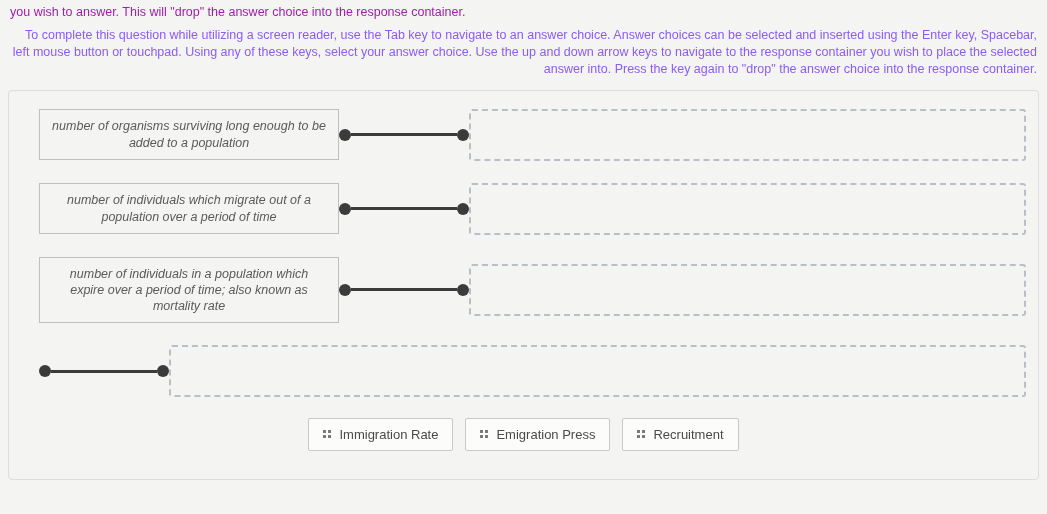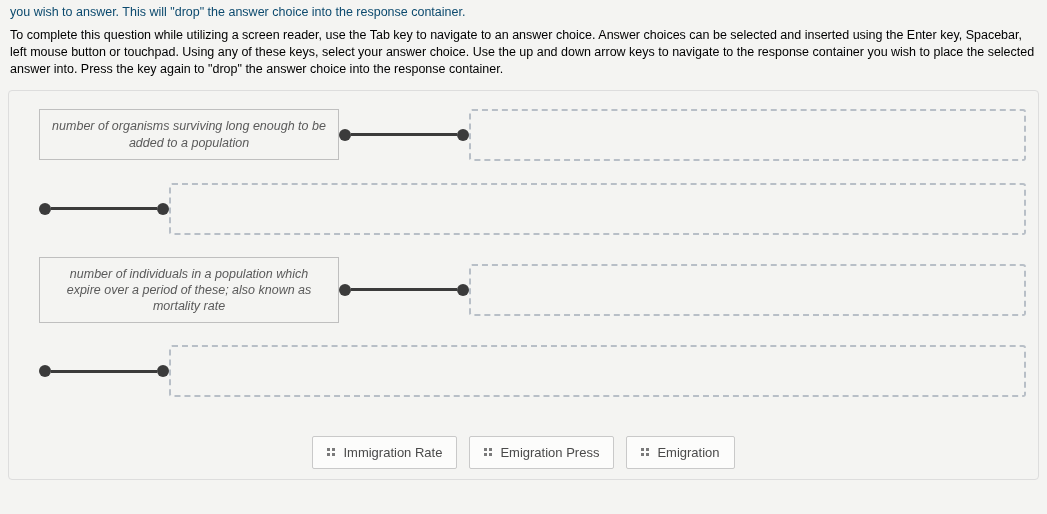--- a/index.html
+++ b/index.html
@@ -11,22 +11,22 @@
       height: 514px;
       overflow: hidden;
       font-size: 13px;
     }
     .top-text {
       padding: 4px 10px 8px 10px;
       color: #888;
       font-size: 12.5px;
       line-height: 1.35;
     }
-    .top-line1 { color: #0c4a6e; margin-bottom: 6px; filter: blur(0.3px); }
-    .top-line2 { color: #000000; }
+    .top-line1 { color: #a21caf; margin-bottom: 6px; filter: blur(0.3px); }
+    .top-line2 { color: #8b5cf6; text-align: right; }
     .question-area {
       border: 1px solid #ddd;
       border-radius: 4px;
       margin: 4px 8px 0 8px;
       padding: 18px 10px 70px 30px;
       background: #f4f4f2;
       position: relative;
       height: 390px;
     }
     .rows { display: flex; flex-direction: column; gap: 22px; font-style: italic; }
@@ -67,21 +67,21 @@
     .drop-zone {
       flex: 1;
       min-height: 52px;
       border: 2px dashed #b8bfc7;
       border-radius: 3px;
       background: transparent;
       margin-right: 2px;
     }
     .choices-bar {
       position: absolute;
-      left: 0; right: 0; bottom: 10px;
+      left: 0; right: 0; bottom: 28px;
       display: flex;
       justify-content: center;
       gap: 12px;
     }
     .choice {
       border: 1px solid #c9c9c9;
       background: #fcfcfb;
       padding: 8px 14px;
       font-size: 13px;
       color: #4a4a4a;
@@ -119,31 +119,34 @@
       </div>
       <div class="connector">
         <span class="dot"></span>
         <span class="line"></span>
         <span class="dot"></span>
       </div>
       <div class="drop-zone"></div>
     </div>
 
     <div class="row">
+      <div class="prompt-box">
+        <span>number of individuals which migrate out of a population over a period of time</span>
+      </div>
       <div class="connector">
         <span class="dot"></span>
         <span class="line"></span>
         <span class="dot"></span>
       </div>
       <div class="drop-zone"></div>
     </div>
 
     <div class="row">
       <div class="prompt-box">
-        <span>number of individuals in a population which expire over a period of these; also known as mortality rate</span>
+        <span>number of individuals in a population which expire over a period of time; also known as mortality rate</span>
       </div>
       <div class="connector">
         <span class="dot"></span>
         <span class="line"></span>
         <span class="dot"></span>
       </div>
       <div class="drop-zone"></div>
     </div>
 
     <div class="row">
@@ -176,17 +179,17 @@
         </span>
       <span>Emigration Press</span>
     </div>
     <div class="choice">
       <span class="grip">
           <i></i>
           <i></i>
           <i></i>
           <i></i>
         </span>
-      <span>Emigration</span>
+      <span>Recruitment</span>
     </div>
   </div>
 
 </div>
 
 </body></html>

